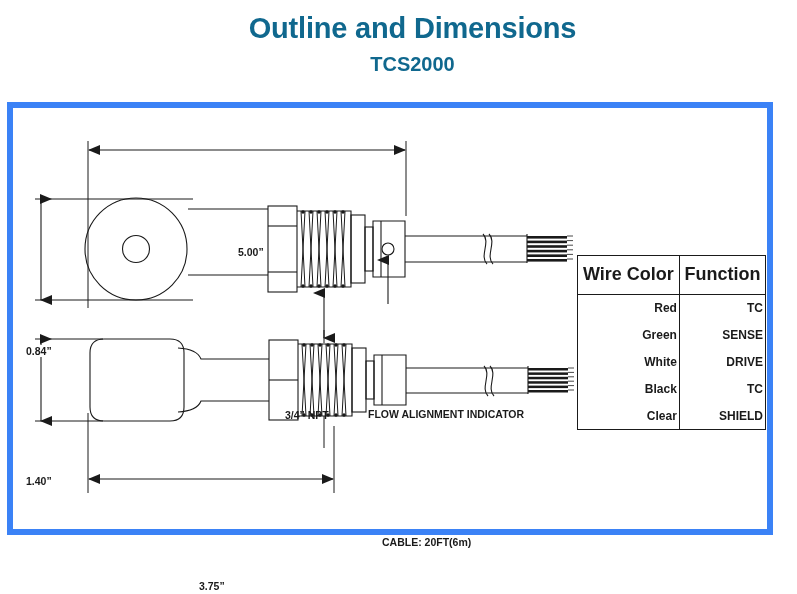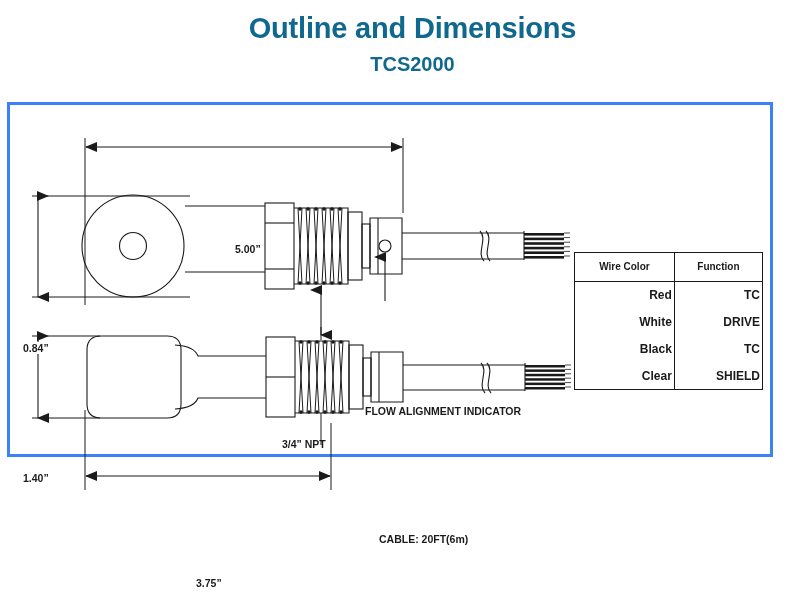--- a/index.html
+++ b/index.html
@@ -41,22 +41,22 @@
     font-weight: bold;
     line-height: 36px;
     color: #10688e;
   }
   
   #frame {
     position: absolute;
     left: 7px;
     top: 102px;
     width: 766px;
-    height: 355px;
-    border: 3px solid #3b82f6;
+    height: 433px;
+    border: 6px solid #3b82f6;
     box-sizing: border-box;
     background: #ffffff;
   }
   #svg-draw {
     position: absolute;
     left: 0;
     top: 0;
   }
   
   #wire-table {
@@ -67,21 +67,21 @@
     border: 1.6px solid #1a1a1a;
     border-collapse: collapse;
     background: #ffffff;
     box-sizing: border-box;
   }
   #wire-table table {
     border-collapse: collapse;
     width: 100%;
   }
   #wire-table th {
-    font-size: 10px;
+    font-size: 18px;
     font-weight: bold;
     color: #1a1a1a;
     padding: 8px 2px 9px 2px;
     text-align: center;
     border-bottom: 1.6px solid #1a1a1a;
   }
   #wire-table th.col-sep,
   #wire-table td.col-sep {
     border-right: 1.6px solid #1a1a1a;
   }
@@ -106,21 +106,21 @@
     position: absolute;
     font-size: 10.5px;
     font-weight: bold;
     color: #1a1a1a;
     white-space: nowrap;
   }
   #lbl-500   { left: 222px; top: 138px; }
   #lbl-375   { left: 183px; top: 472px; }
   #lbl-155   { left: 10px;  top: 237px; }
   #lbl-140   { left: 10px;  top: 367px; }
-  #lbl-npt   { left: 272px; top: 301px; margin-top: 32px; }
+  #lbl-npt   { left: 272px; top: 301px; }
   #lbl-flow  { left: 355px; top: 300px; }
   #lbl-cable { left: 369px; top: 428px; }
 </style>
 </head>
 <body>
 
 <div id="page">
 
   <div class="title-block">
     <div class="title-line1">Outline and Dimensions</div>
@@ -343,20 +343,24 @@
             <th class="col-sep">Wire Color</th>
             <th>Function</th>
           </tr>
         </thead>
         <tbody>
           <tr>
             <td class="col-sep">Red</td>
             <td>TC</td>
           </tr>
           <tr>
+            <td class="col-sep">Green</td>
+            <td>SENSE</td>
+          </tr>
+          <tr>
             <td class="col-sep">White</td>
             <td>DRIVE</td>
           </tr>
           <tr>
             <td class="col-sep">Black</td>
             <td>TC</td>
           </tr>
           <tr>
             <td class="col-sep">Clear</td>
             <td>SHIELD</td>

